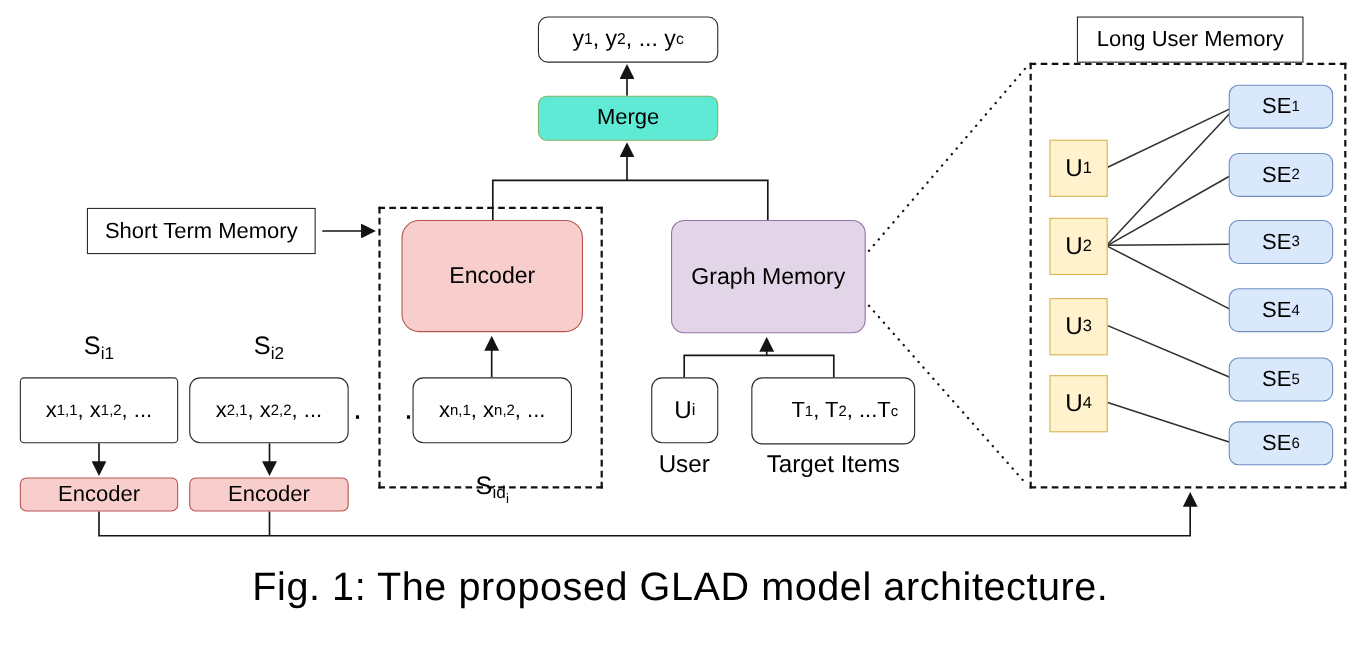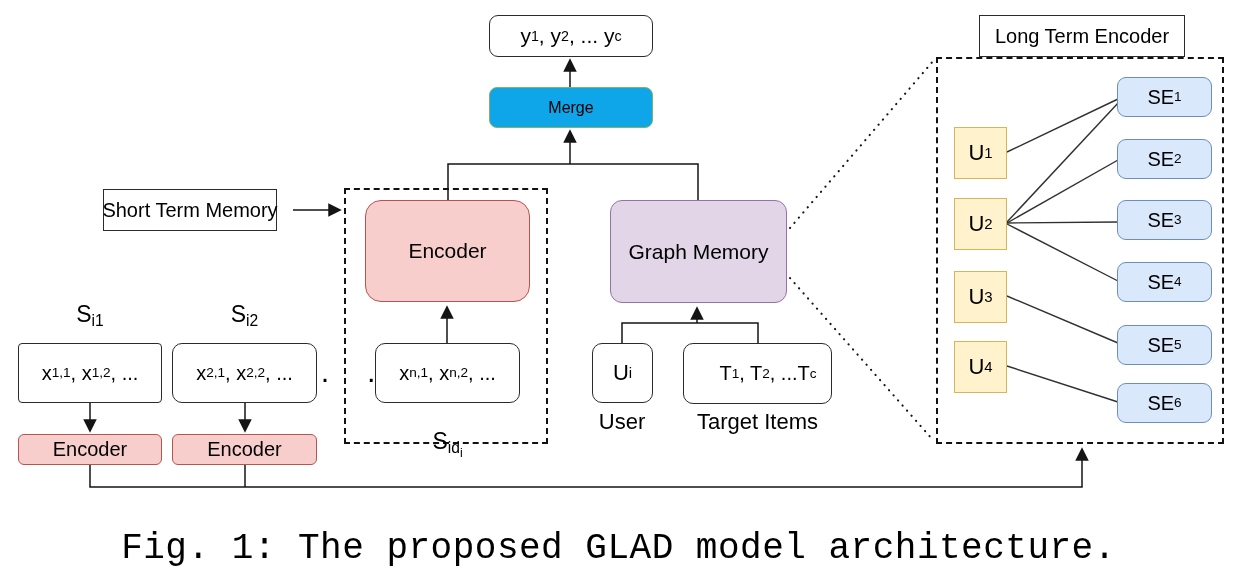--- a/index.html
+++ b/index.html
@@ -36,25 +36,25 @@
     position: absolute;
     box-sizing: border-box;
     border: 2.4px dashed #111;
     background: transparent;
     z-index: 0;
   }
   svg.wires { position: absolute; left: 0; top: 0; z-index: 1; }
 
   
   #output-box   { left: 489px; top: 15px;  width: 164px; height: 42px; border-radius: 9px;  font-size: 21px; }
-  #merge-box    { left: 489px; top: 87px;  width: 164px; height: 41px; border-radius: 8px;  font-size: 16px;
-                  background: #0ea5e9; border-color: #82b366; }
+  #merge-box    { left: 489px; top: 87px;  width: 164px; height: 41px; border-radius: 8px;  font-size: 20px;
+                  background: #5eead4; border-color: #82b366; }
 
   
-  #stm-label    { left: 79px;  top: 189px; width: 174px; height: 42px; font-size: 20px; border-width: 1.4px; margin-left: 24px; }
+  #stm-label    { left: 79px;  top: 189px; width: 208px; height: 42px; font-size: 20px; border-width: 1.4px; }
   #stm-dashed   { left: 344px; top: 188px; width: 204px; height: 256px; }
   #stm-encoder  { left: 365px; top: 200px; width: 165px; height: 102px; border-radius: 16px; font-size: 21px;
                   background: #f8cecc; border-color: #b85450; }
 
   
   #graph-memory { left: 610px; top: 200px; width: 177px; height: 103px; border-radius: 12px; font-size: 21px;
                   background: #e1d5e7; border-color: #9673a6; }
 
   
   #session1-title { left: 18px;  top: 301px; width: 144px; font-size: 23px; }
@@ -81,23 +81,23 @@
   #ltm-dashed { left: 936px; top: 57px; width: 288px; height: 387px; }
   .u-box  { left: 954px; width: 53px; height: 52px; background: #fff2cc; border-color: #d6b656; font-size: 22px; }
   #ltm-u1 { top: 127px; } #ltm-u2 { top: 198px; } #ltm-u3 { top: 271px; } #ltm-u4 { top: 341px; }
   .se-box { left: 1117px; width: 95px; height: 40px; background: #dae8fc; border-color: #6c8ebf;
             border-radius: 9px; font-size: 20px; }
   #ltm-se1 { top: 77px; } #ltm-se2 { top: 139px; } #ltm-se3 { top: 200px; }
   #ltm-se4 { top: 262px; } #ltm-se5 { top: 325px; } #ltm-se6 { top: 383px; }
 
   
   #figure-caption {
-    position: absolute; left: 0; top: 528px; width: 1237px;
+    position: absolute; left: 0; top: 512px; width: 1237px;
     text-align: center;
-    font-family: Liberation Mono, monospace;
+    font-family: Liberation Sans, sans-serif;
     font-size: 36px; letter-spacing: 0.5px;
     z-index: 2;
   }
 </style>
 </head>
 <body>
 
 <div class="stage">
 
   <svg class="wires" width="1237" height="586" viewBox="0 0 1237 586">
@@ -163,21 +163,21 @@
   <div class="box" id="session2-encoder">Encoder</div>
 
   <div class="box" id="current-session-box">x<sub>n,1</sub>, x<sub>n,2</sub>, ...</div>
   <div class="lbl" id="current-session-title">S<sub>id<sub>i</sub></sub></div>
 
   <div class="box" id="user-box">U<sub>i</sub></div>
   <div class="lbl" id="user-caption">User</div>
   <div class="box" id="target-box">T<sub>1</sub>, T<sub>2</sub>, ...T<sub>c</sub></div>
   <div class="lbl" id="target-caption">Target Items</div>
 
-  <div class="box" id="ltm-label">Long Term Encoder</div>
+  <div class="box" id="ltm-label">Long User Memory</div>
   <div class="box u-box" id="ltm-u1">U<sub>1</sub></div>
   <div class="box u-box" id="ltm-u2">U<sub>2</sub></div>
   <div class="box u-box" id="ltm-u3">U<sub>3</sub></div>
   <div class="box u-box" id="ltm-u4">U<sub>4</sub></div>
   <div class="box se-box" id="ltm-se1">SE<sub>1</sub></div>
   <div class="box se-box" id="ltm-se2">SE<sub>2</sub></div>
   <div class="box se-box" id="ltm-se3">SE<sub>3</sub></div>
   <div class="box se-box" id="ltm-se4">SE<sub>4</sub></div>
   <div class="box se-box" id="ltm-se5">SE<sub>5</sub></div>
   <div class="box se-box" id="ltm-se6">SE<sub>6</sub></div>

